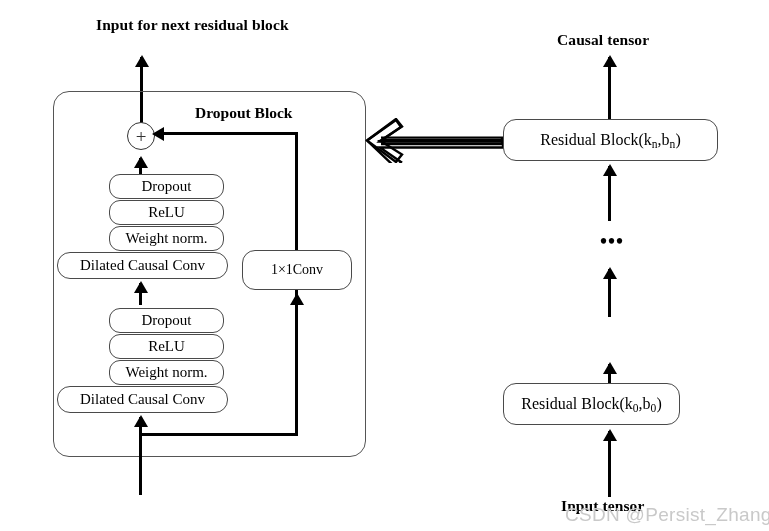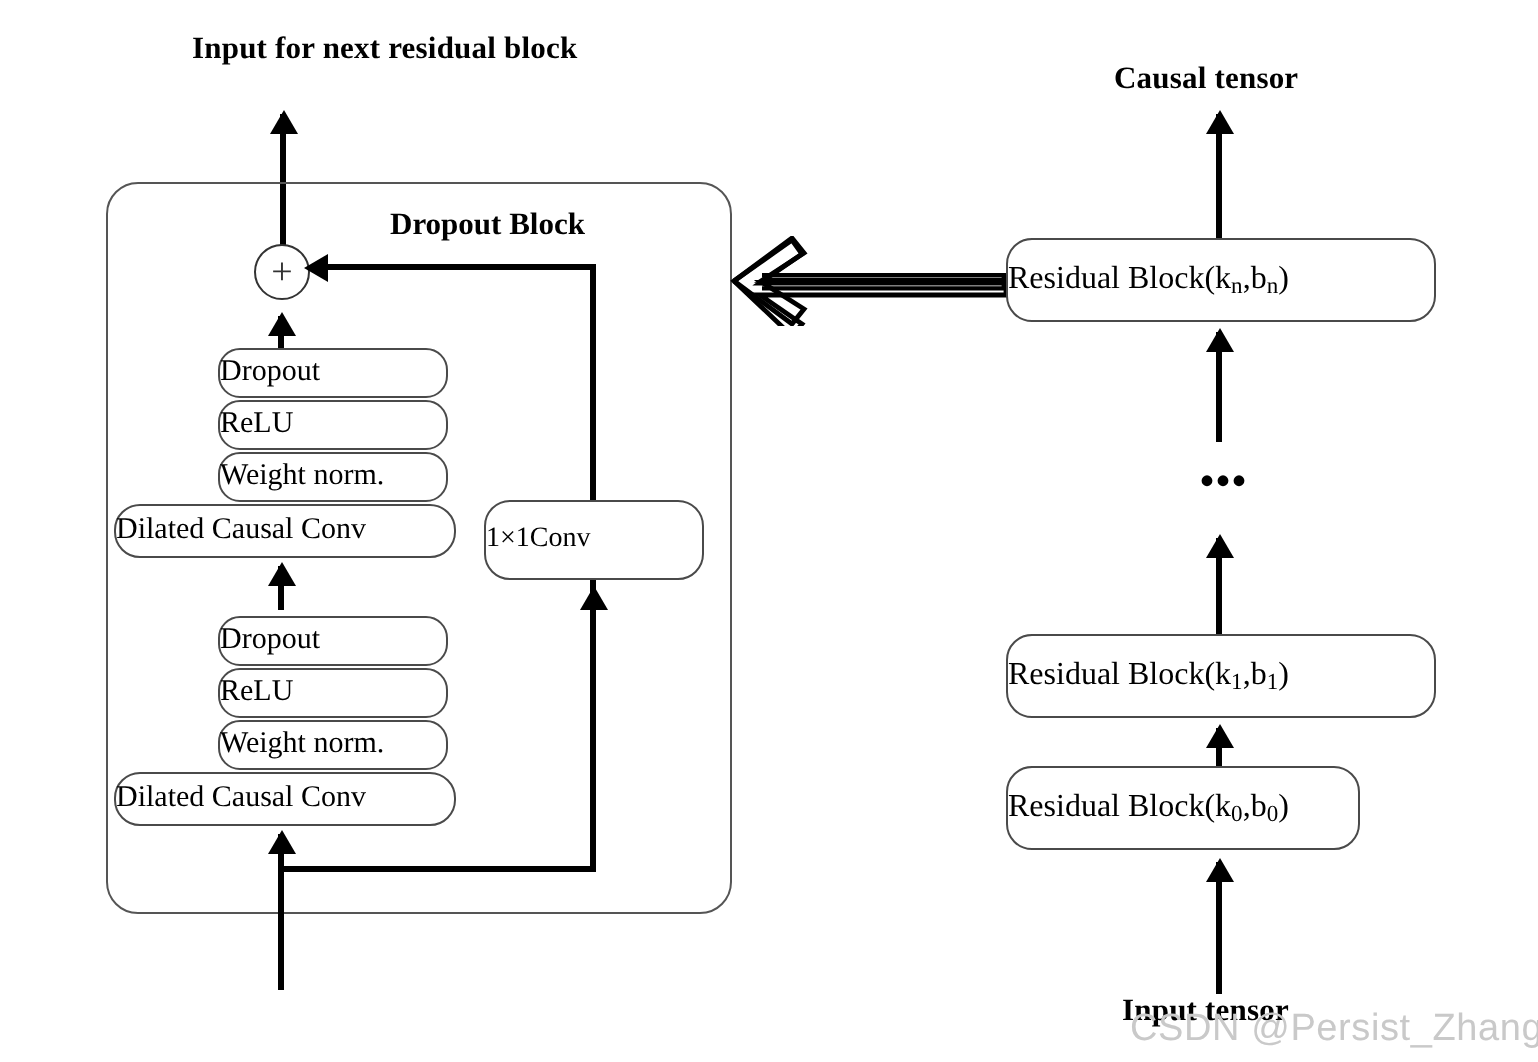--- a/index.html
+++ b/index.html
@@ -28,20 +28,21 @@
   }
 
   
   .node {
     position: absolute;
     box-sizing: border-box;
     border: 1.2px solid #4a4a4a;
     background: #ffffff;
     display: flex;
     align-items: center;
+    justify-content: center;
     font-family: "Liberation Serif", "DejaVu Serif", serif;
     font-size: 15px;
     color: #000000;
     white-space: nowrap;
   }
   .node.small { border-radius: 11px; margin-left: 24px; }
   .node.wide  { border-radius: 13px; }
   .node.rb    { border-radius: 13px; font-size: 16px; }
 
   
@@ -203,23 +204,20 @@
   </div>
 
   <div class="vline" style="left:608px; top:166px; height:55px;"></div>
   <div class="arrow-up" style="left:602.5px; top:164px;"></div>
 
   <div class="dots" style="left:600px; top:231px;">•••</div>
 
   <div class="vline" style="left:608px; top:269px; height:48px;"></div>
   <div class="arrow-up" style="left:602.5px; top:267px;"></div>
 
-  <div class="node rb" style="left:503px; top:317px; width:215px; height:42px;">
-    <span><span>Residual Block(</span><span>k</span><sub>1</sub><span>,b</span><sub>1</sub><span>)</span></span>
-  </div>
 
   <div class="vline" style="left:608px; top:364px; height:19px;"></div>
   <div class="arrow-up" style="left:602.5px; top:362px;"></div>
 
   <div class="node rb" style="left:503px; top:383px; width:177px; height:42px;">
     <span><span>Residual Block(</span><span>k</span><sub>0</sub><span>,b</span><sub>0</sub><span>)</span></span>
   </div>
 
   <div class="vline" style="left:608px; top:431px; height:66px;"></div>
   <div class="arrow-up" style="left:602.5px; top:429px;"></div>

